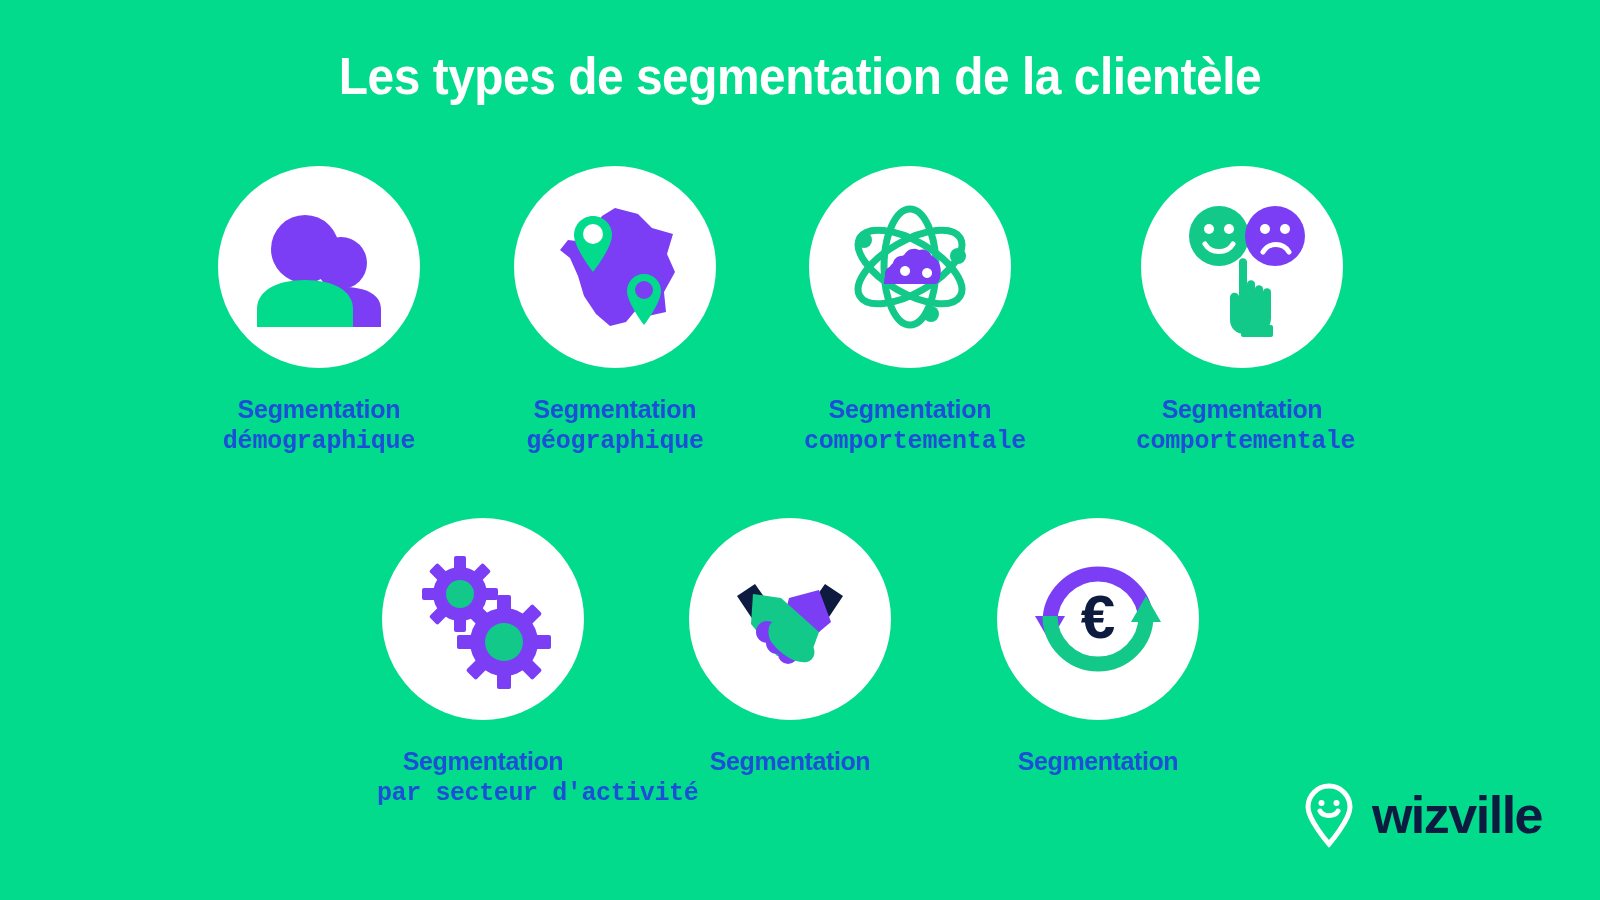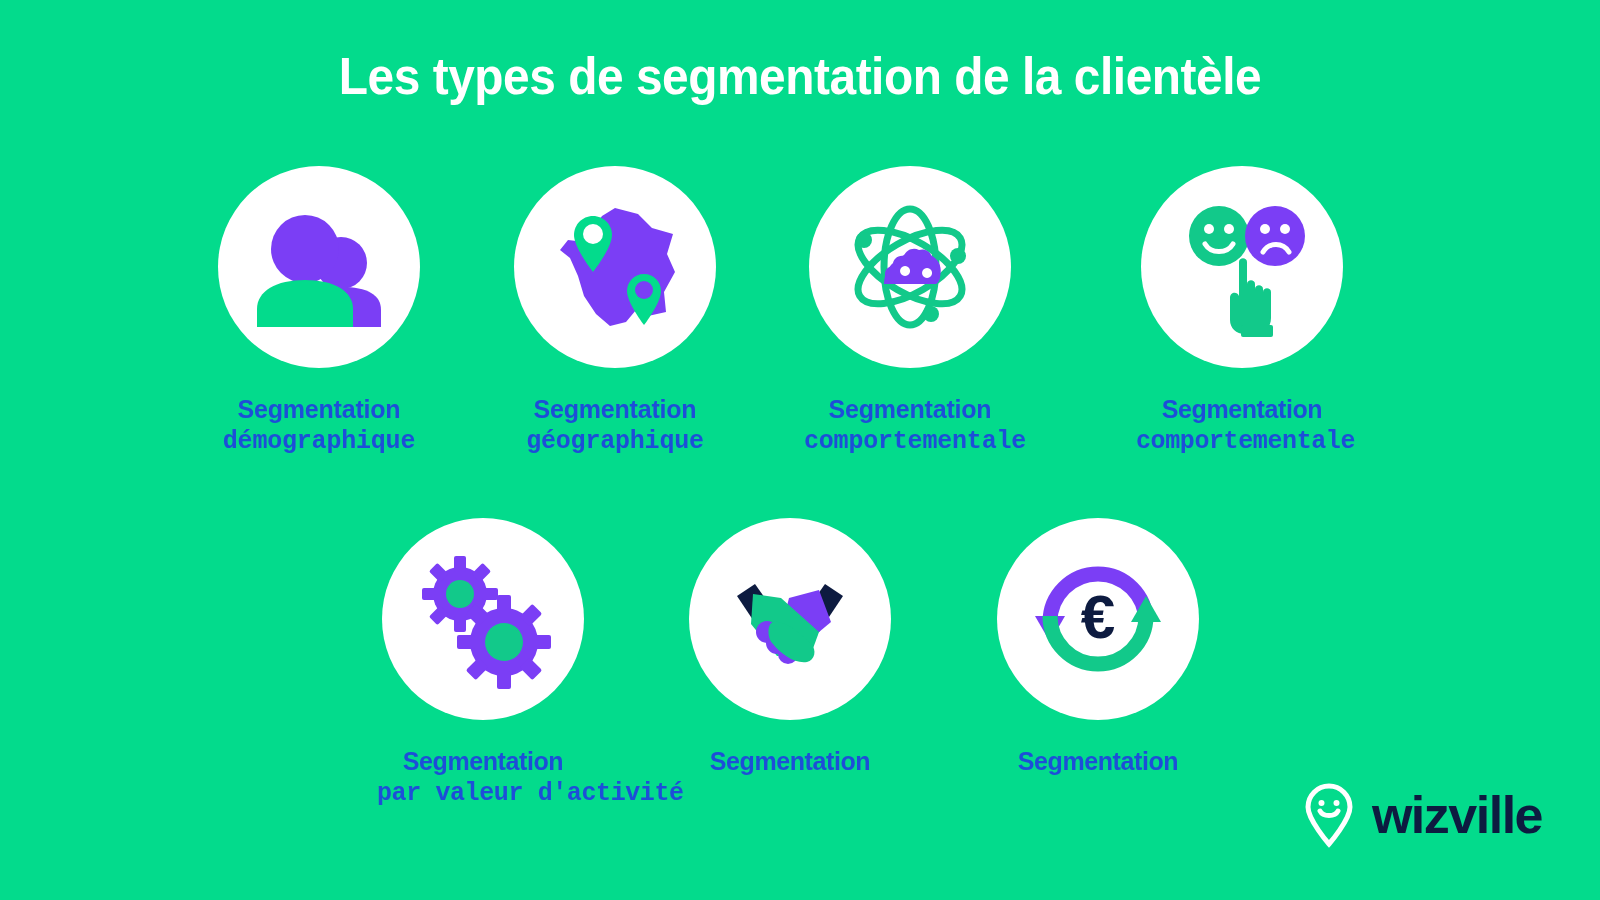--- a/index.html
+++ b/index.html
@@ -216,21 +216,21 @@
           <rect x="-7" y="29" width="14" height="18" rx="2" transform="rotate(45)"></rect>
           <rect x="-47" y="-7" width="18" height="14" rx="2" transform="rotate(45)"></rect>
           <rect x="29" y="-7" width="18" height="14" rx="2" transform="rotate(45)"></rect>
         </g>
         <circle cx="0" cy="0" r="19" fill="#12C98A"></circle>
       </g>
     </svg>
   </div>
   <div class="card-label">
     <span>Segmentation</span>
-    <span class="l2">par valeur d'activité</span>
+    <span class="l2">par secteur d'activité</span>
   </div>
 </div>
 
 <div class="card" id="card-besoin">
   <div class="icon-circle">
     <svg width="150" height="150" viewBox="0 0 150 150">
 
       <path d="M22 52 L40 40 L64 74 L46 88 Z" fill="#0D1B40"></path>
 
       <path d="M128 52 L110 40 L86 74 L104 88 Z" fill="#0D1B40"></path>

